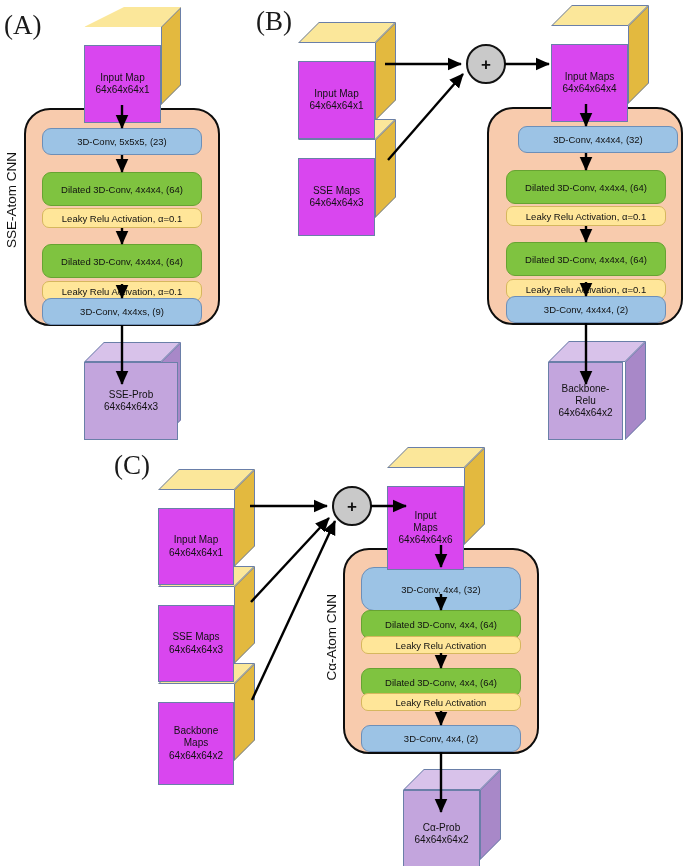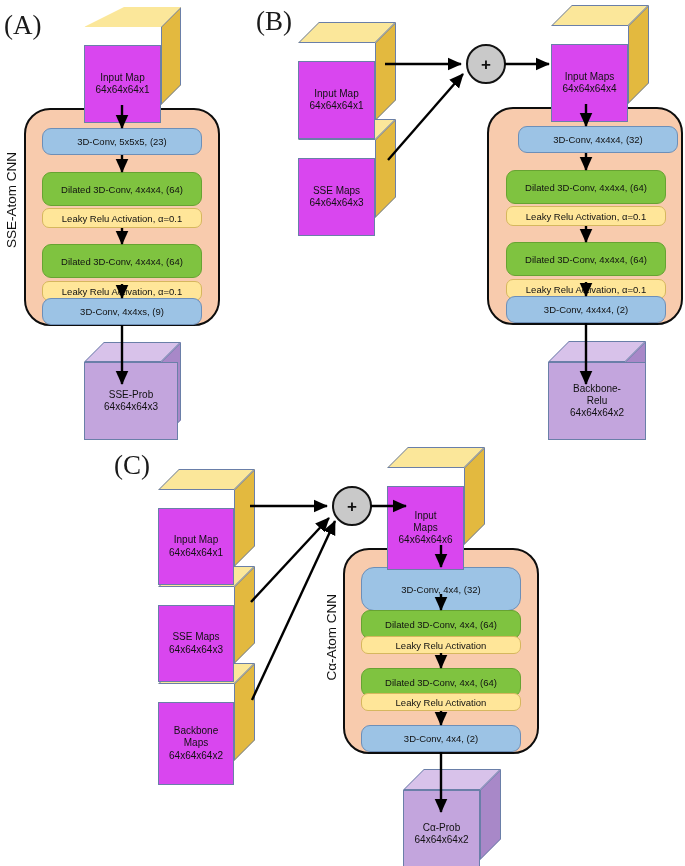--- a/index.html
+++ b/index.html
@@ -185,21 +185,21 @@
 
 <div class="cnn-box" style="left:487px;top:107px;width:196px;height:218px;"></div>
 
 <div class="layer conv" style="left:506px;top:126px;width:160px;height:27px;margin-left:12px;">3D-Conv, 4x4x4, (32)</div>
 <div class="layer dconv" style="left:506px;top:170px;width:160px;height:34px;">Dilated 3D-Conv, 4x4x4, (64)</div>
 <div class="layer relu" style="left:506px;top:206px;width:160px;height:20px;">Leaky Relu Activation, α=0.1</div>
 <div class="layer dconv" style="left:506px;top:242px;width:160px;height:34px;">Dilated 3D-Conv, 4x4x4, (64)</div>
 <div class="layer relu" style="left:506px;top:279px;width:160px;height:20px;">Leaky Relu Activation, α=0.1</div>
 <div class="layer conv" style="left:506px;top:296px;width:160px;height:27px;">3D-Conv, 4x4x4, (2)</div>
 
-<div class="cube purple" style="left:548px;top:362px;width:98px;height:78px;">
+<div class="cube purple" style="left:548px;top:362px;width:75px;height:78px;">
   <div class="face-top" style="left:0;top:-21px;width:77px;height:21px;
        transform:skewX(-45deg);transform-origin:bottom left;"></div>
   <div class="face-side" style="left:77px;top:0;width:21px;height:78px;
        transform:skewY(-45deg);transform-origin:top left;"></div>
   <div class="face-front">
     <span class="cube-text">Backbone-</span>
     <span class="cube-text">Relu</span>
     <span class="cube-text">64x64x64x2</span>
   </div>
 </div>

